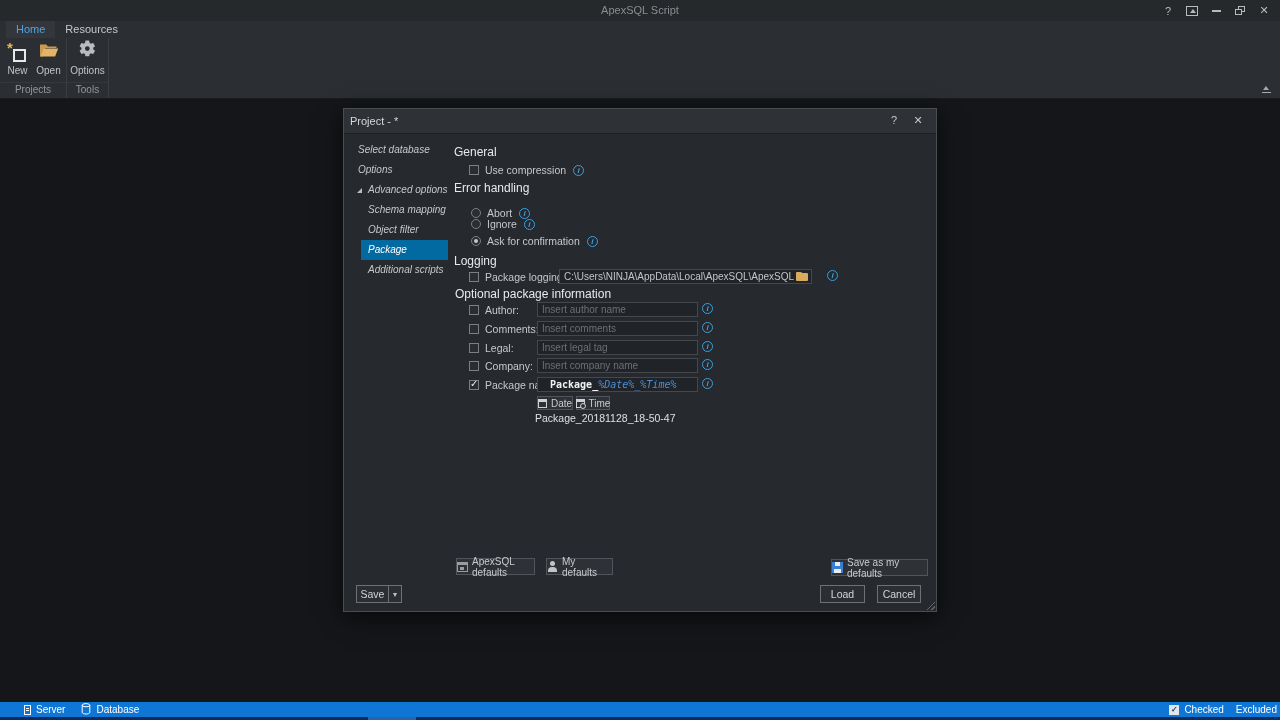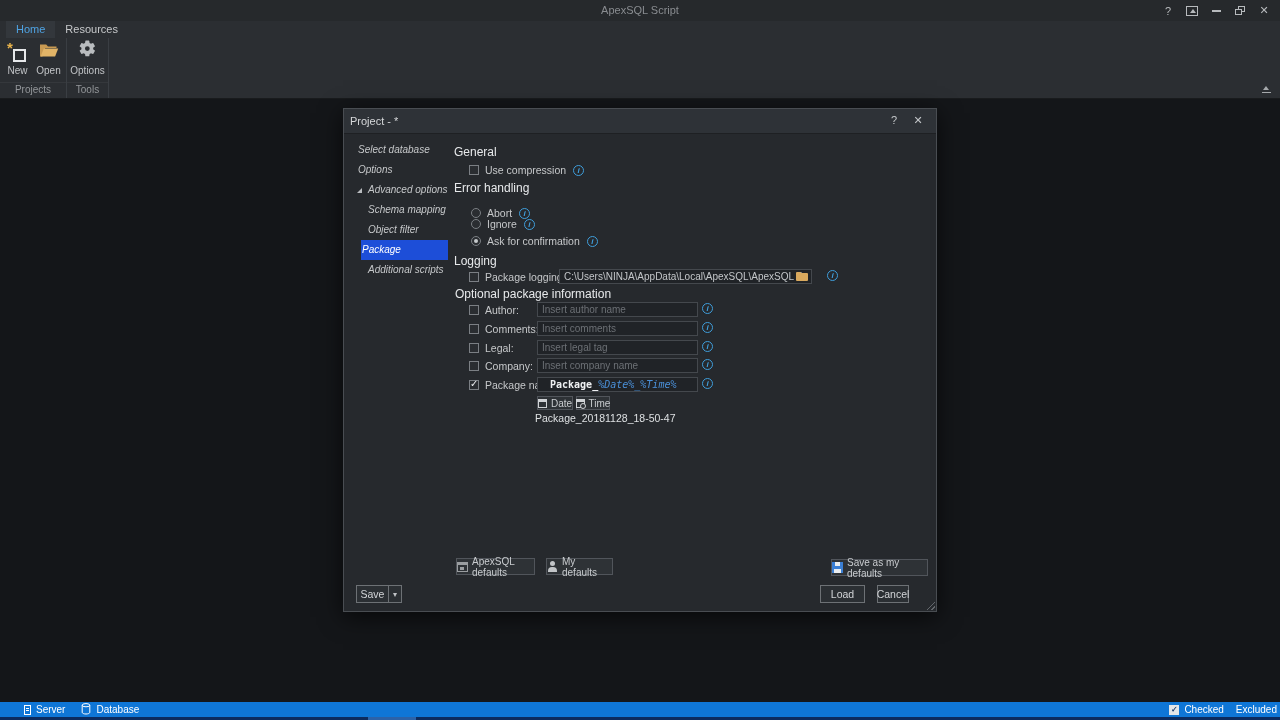--- a/index.html
+++ b/index.html
@@ -45,21 +45,21 @@
             border:1px solid #494d52; box-shadow:0 5px 22px rgba(0,0,0,.65); }
   .d-title { position:absolute; left:0; top:0; right:0; height:25px; background:#2e3237; border-bottom:1px solid #1e2023; }
   .d-title .d-text { position:absolute; left:6px; top:6px; font-size:11px; color:#d6d8da; }
   .d-help { position:absolute; right:34px; top:5px; width:16px; text-align:center; font-size:11px; color:#c3c6c9; }
   .d-close { position:absolute; right:10px; top:5px; width:16px; text-align:center; font-size:11px; color:#c3c6c9; }
 
   
   .nav { position:absolute; left:0; top:31px; width:104px; }
   .nav-item { position:relative; height:20px; line-height:20px; font-size:10px; color:#c6c8ca; padding-left:14px; white-space:nowrap;font-style:italic; }
   .nav-item.child { padding-left:24px; }
-  .nav-item.selected { margin-left:17px; padding-left:1px; background:#1d4ed8; color:#ffffff; }
+  .nav-item.selected { margin-left:17px; padding-left:7px; background:#0369a1; color:#ffffff; }
   .expander { position:absolute; left:13px; top:8px; width:0; height:0;
      border-bottom:5px solid #b9bcbf; border-left:5px solid transparent; }
 
   
   .hdr { position:absolute; font-size:12px; color:#e7e9eb; }
   .row { position:absolute; display:flex; align-items:center; height:14px; }
   .lbl { font-size:10.5px; color:#c6c8ca; margin-left:6px; white-space:nowrap; }
   .cb { width:10px; height:10px; background:#2a2d31; border:1px solid #7b7f84; position:relative; flex:none; }
   .cb.checked::after { content:"\2713"; position:absolute; left:0px; top:-3px; font-size:10px; color:#eceef0; }
   .rb { width:10px; height:10px; border-radius:50%; background:#2a2d31; border:1px solid #7b7f84; position:relative; flex:none; }
@@ -301,21 +301,21 @@
   <div class="sbtn" style="left:487px; top:450px; width:97px; height:17px;">
     <span class="ic-floppy"></span>
     <span>Save as my defaults</span>
   </div>
 
   <div class="save-split" style="left:12px; top:476px;">
     <div class="save-main">Save</div>
     <div class="save-arrow">▾</div>
   </div>
   <div class="dbtn" style="left:476px; top:476px; width:45px; height:18px;">Load</div>
-  <div class="dbtn" style="left:533px; top:476px; width:32px; height:18px;">Cancel</div>
+  <div class="dbtn" style="left:533px; top:476px; width:44px; height:18px;">Cancel</div>
   <span class="grip"></span>
 </div>
 
 <div class="statusbar">
   <div class="sb-left">
     <div class="sb-item">
       <span class="ic-server"></span>
       <span>Server</span>
     </div>
     <div class="sb-item">

